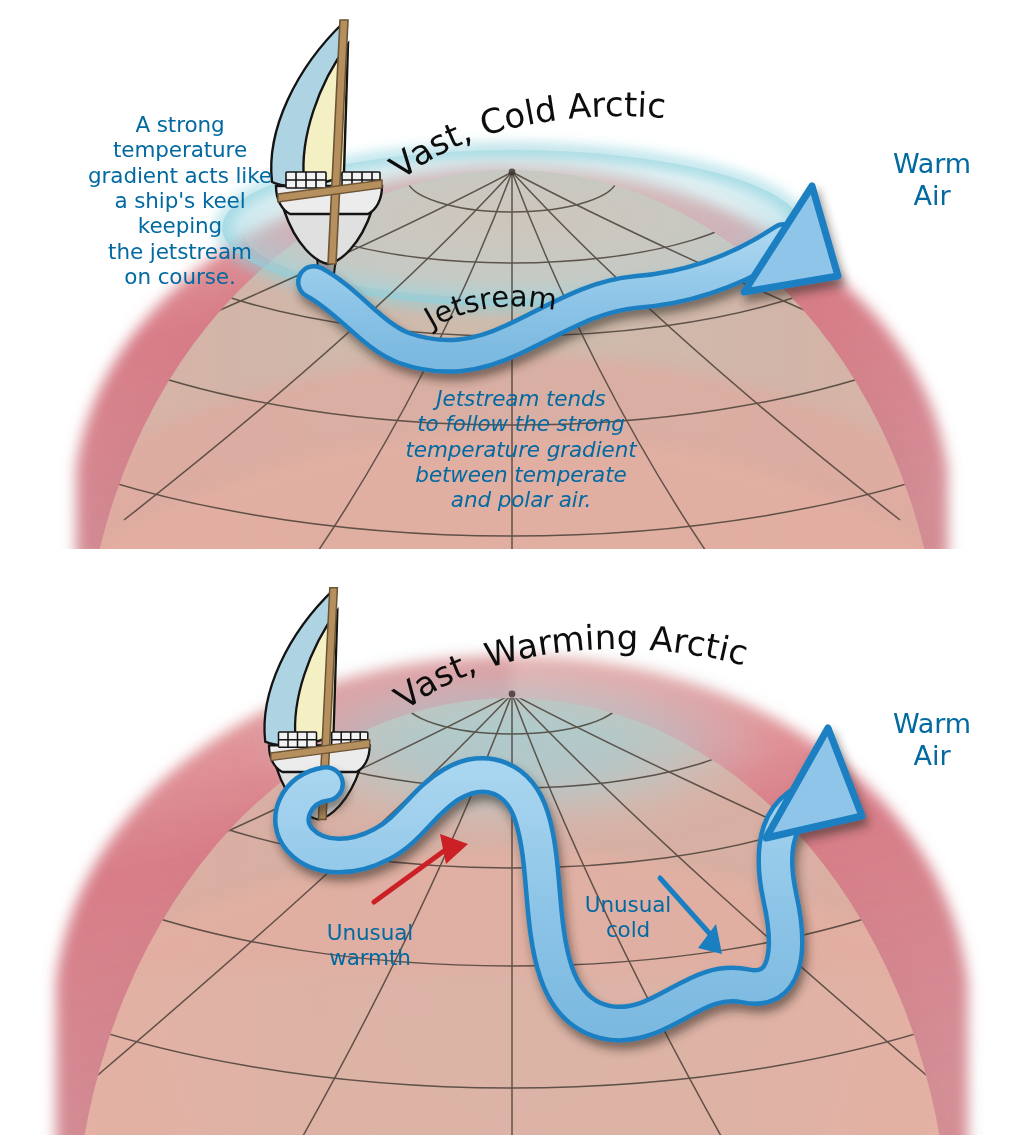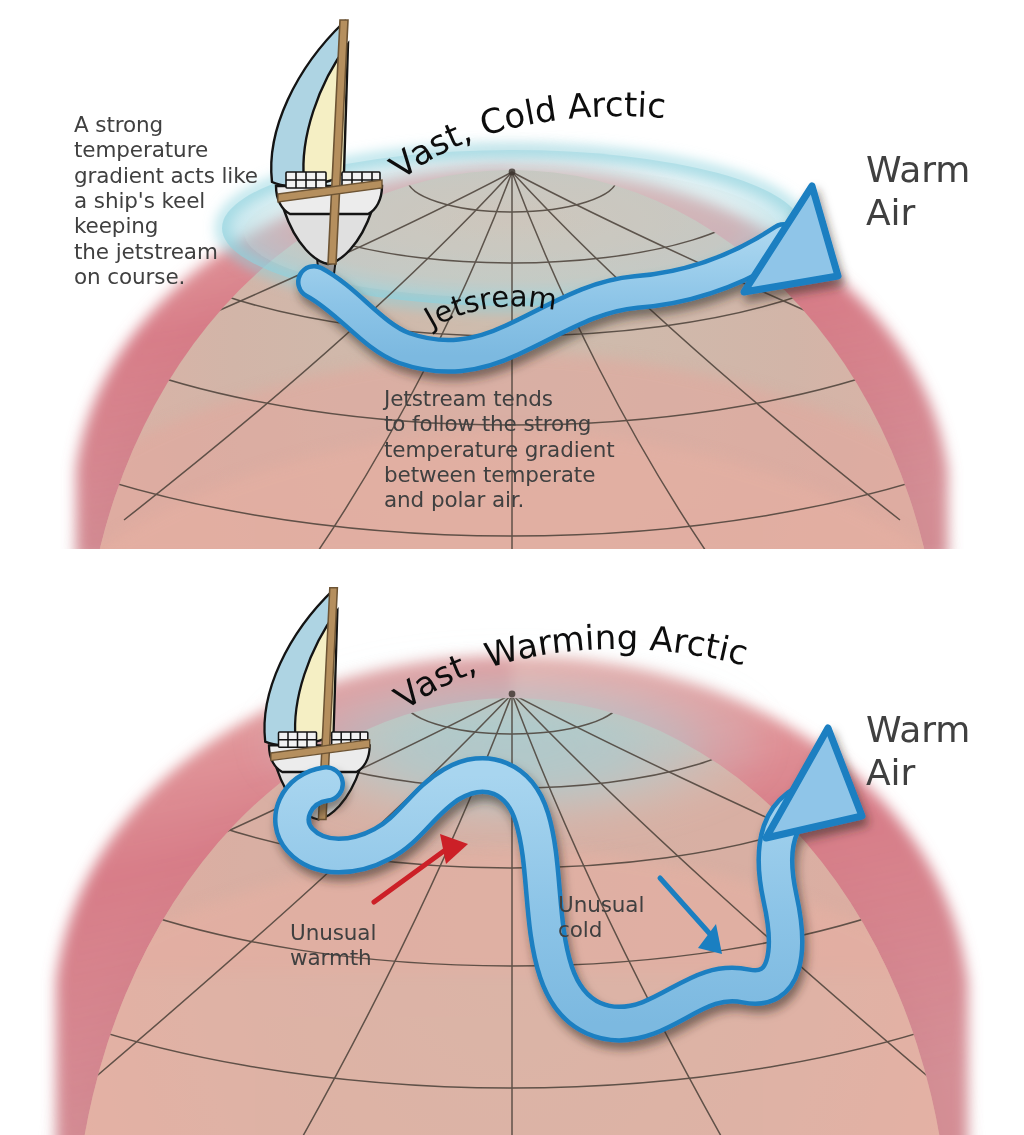--- a/index.html
+++ b/index.html
@@ -2,23 +2,23 @@
 <html><head>
 <meta charset="utf-8">
 <title>Jetstream Diagram</title>
 <style>
   html,body{margin:0;padding:0;background:#ffffff;}
   body{width:1024px;height:1135px;position:relative;overflow:hidden;
        font-family:"DejaVu Sans","Liberation Sans",sans-serif;color:#000;}
   .panel{position:absolute;left:0;width:1024px;overflow:hidden;}
   #panel-top{top:0;height:552px;}
   #panel-bottom{top:552px;height:583px;}
-  .txt{position:absolute;line-height:1.18;
-       font-size:21.5px;color:#404040;white-space:pre-line;letter-spacing:-0.1px;}
-  .big{font-size:36px;line-height:1.2;}
+  .txt{position:absolute;text-align:center;line-height:1.18;
+       font-size:21.5px;color:#0369a1;white-space:pre-line;letter-spacing:-0.1px;}
+  .big{font-size:27px;line-height:1.2;}
   .svgfull{position:absolute;left:0;top:0;}
   .divider{position:absolute;left:0;top:551px;width:1024px;height:2px;background:#ffffff;}
 </style>
 </head>
 <body>
 
 <div class="panel" id="panel-top">
 
   <svg class="svgfull" width="1024" height="552" viewBox="0 0 1024 552">
     <defs>
@@ -175,21 +175,21 @@
   <div class="txt" style="left:74px;top:112px;width:212px;">A strong
 temperature
 gradient acts like
 a ship's keel keeping
 the jetstream
 on course.</div>
 
   <div class="txt big" style="left:866px;top:148px;width:132px;">Warm
 Air</div>
 
-  <div class="txt" style="left:384px;top:386px;width:290px;">Jetstream tends
+  <div class="txt" style="left:376px;top:386px;width:290px;font-style:italic;">Jetstream tends
 to follow the strong
 temperature gradient
 between temperate
 and polar air.</div>
 </div>
 
 <div class="divider"></div>
 
 <div class="panel" id="panel-bottom">
 

